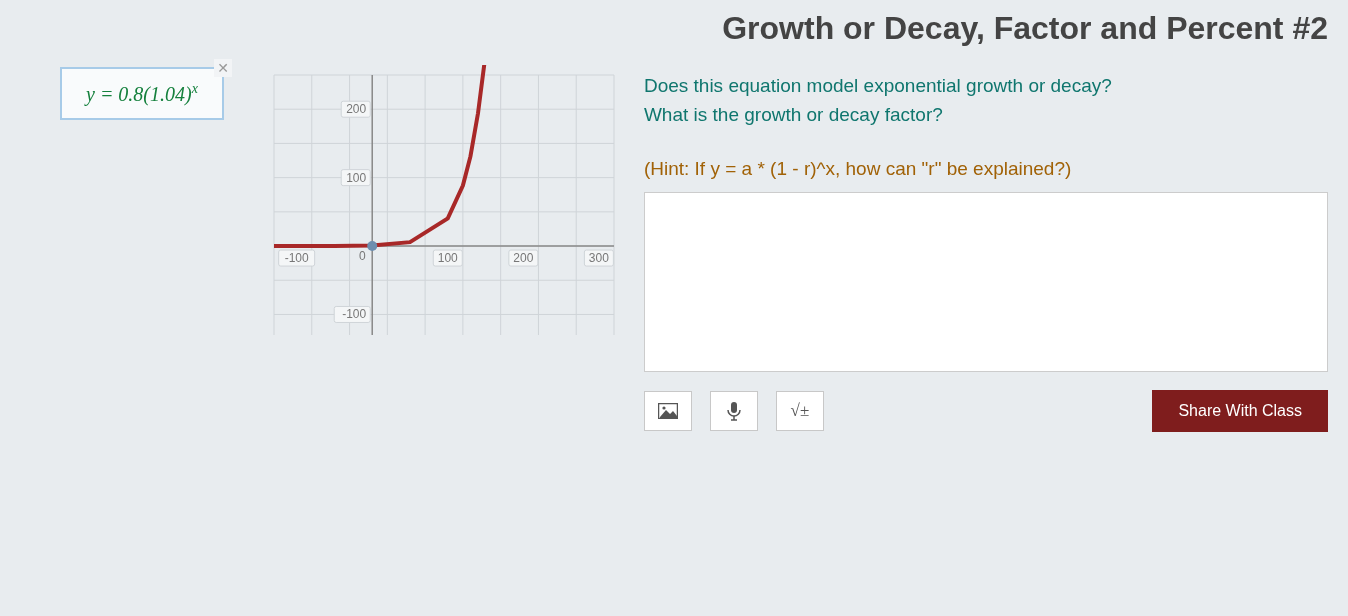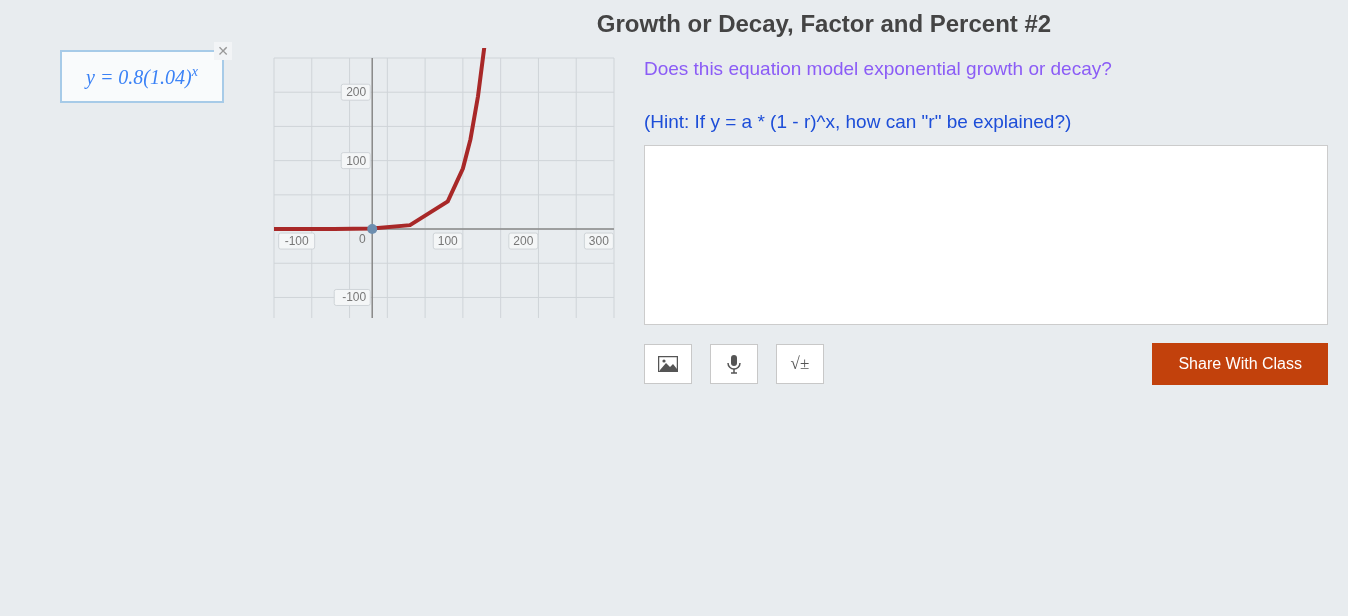--- a/index.html
+++ b/index.html
@@ -8,24 +8,24 @@
     background: #e8ecef;
     width: 1348px;
     height: 616px;
     overflow: hidden;
     color: #333;
   }
   .page {
     padding: 10px 20px 10px 60px;
   }
   .title {
-    text-align: center;
-    font-size: 24px;
+    text-align: right;
+    font-size: 32px;
     color: #444;
-    margin-bottom: 10px;
+    margin-bottom: 18px;
     margin-left: 260px;
   }
   .content {
     display: flex;
     gap: 20px;
   }
   .equation-box {
     border: 2px solid #a7cbe8;
     background: #f9fbfc;
     padding: 12px 24px;
@@ -39,41 +39,41 @@
     font-size: 14px;
     color: #999;
     cursor: pointer;
     background:#f2f4f6;
     padding:1px 3px;
   }
   .equation {
     font-family: "Times New Roman", serif;
     font-style: italic;
     font-size: 20px;
-    color: #3b82f6;
+    color: #15803d;
     white-space: nowrap;
   }
   .equation sup { font-size: 0.7em; }
   .chart-wrap {
     width: 380px;
     flex-shrink: 0;
   }
   .right {
     flex: 1;
     padding-top: 6px;
   }
   .questions p {
     font-size: 19px;
-    color: #8b5cf6;
+    color: #0f766e;
     line-height: 1.55;
   }
   .hint {
     margin-top: 28px;
     font-size: 19px;
-    color: #1d4ed8;
+    color: #a16207;
   }
   .answer-box {
     margin-top: 12px;
     background: #fff;
     border: 1px solid #ccc;
     height: 180px;
     width: 100%;
     resize: none;
     padding: 8px;
     font-size: 15px;
@@ -92,21 +92,21 @@
     display: flex;
     align-items: center;
     justify-content: center;
     cursor: pointer;
     font-size: 17px;
     color: #555;
   }
   .tool-btn.math { font-family: "Times New Roman", serif; }
   .spacer { flex: 1; }
   .share-btn {
-    background: #c2410c;
+    background: #7f1d1d;
     color: #fff;
     border: none;
     padding: 12px 26px;
     font-size: 16px;
     cursor: pointer;
   }
   
   svg .grid line { stroke: #cfd4d8; stroke-width: 1; }
   svg .axis line { stroke: #888; stroke-width: 1.5; }
   svg .tick text { font-size: 12px; fill: #777; font-family: Arial; }
@@ -171,20 +171,21 @@
             <text x="122.22222222222223" y="48.21052631578945" text-anchor="end">200</text>
           </g>
           <path class="curve" d="M30 181.0492105263158 L52.66666666666667 181.04168421052634 L90.44444444444446 180.97736842105263 L128.22222222222223 180.50526315789472 L166 177.15947368421052 L203.77777777777777 153.41052631578947 L218.88888888888889 120.5 L226.44444444444443 91.42105263157893 L234 48.31578947368422 L241.55555555555557 -10.5263157894737 L245.33333333333331 -10.5263157894737 L247.6 -10.5263157894737 "></path>
           <circle class="origin-dot" cx="128.22222222222223" cy="181.05263157894737" r="5"></circle>
         </svg>
     </div>
 
     <div class="right">
       <div class="questions">
         <p>Does this equation model exponential growth or decay?</p>
+        <p>What is the growth or decay factor?</p>
       </div>
       <p class="hint">(Hint: If y = a * (1 - r)^x, how can "r" be explained?)</p>
       <textarea class="answer-box" placeholder="" style=""></textarea>
 
       <div class="toolbar">
         <div class="tool-btn">
           <svg width="20" height="16" viewBox="0 0 20 16">
               <rect x="0.5" y="0.5" width="19" height="15" fill="none" stroke="#555" stroke-width="1.5"></rect>
               <circle cx="6" cy="5" r="1.6" fill="#555"></circle>
               <path d="M2 14 L8 7 L12 11 L15 8 L19 13 L19 15 L2 15 Z" fill="#555"></path>

